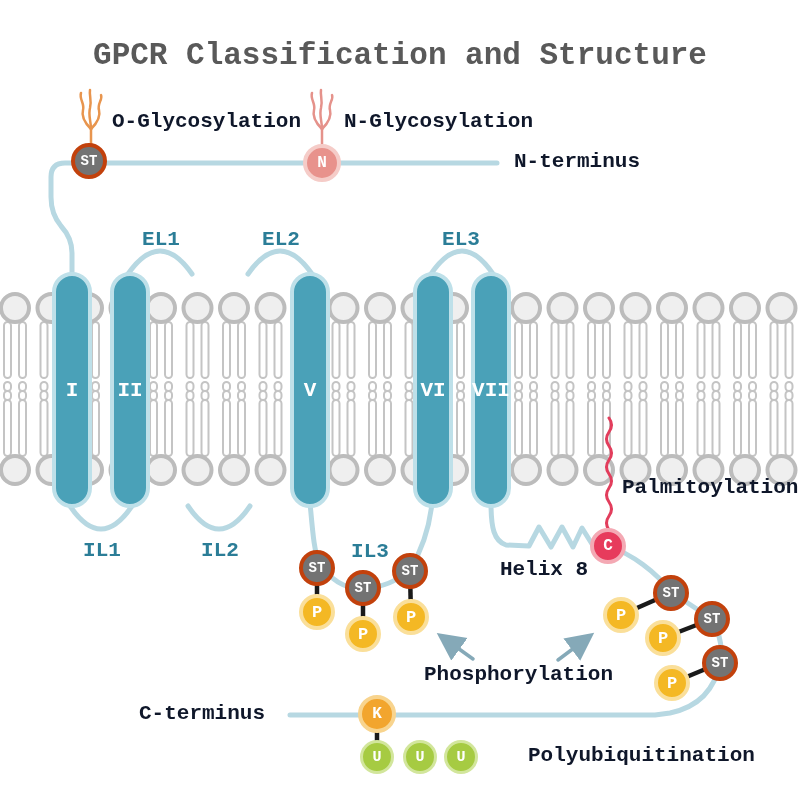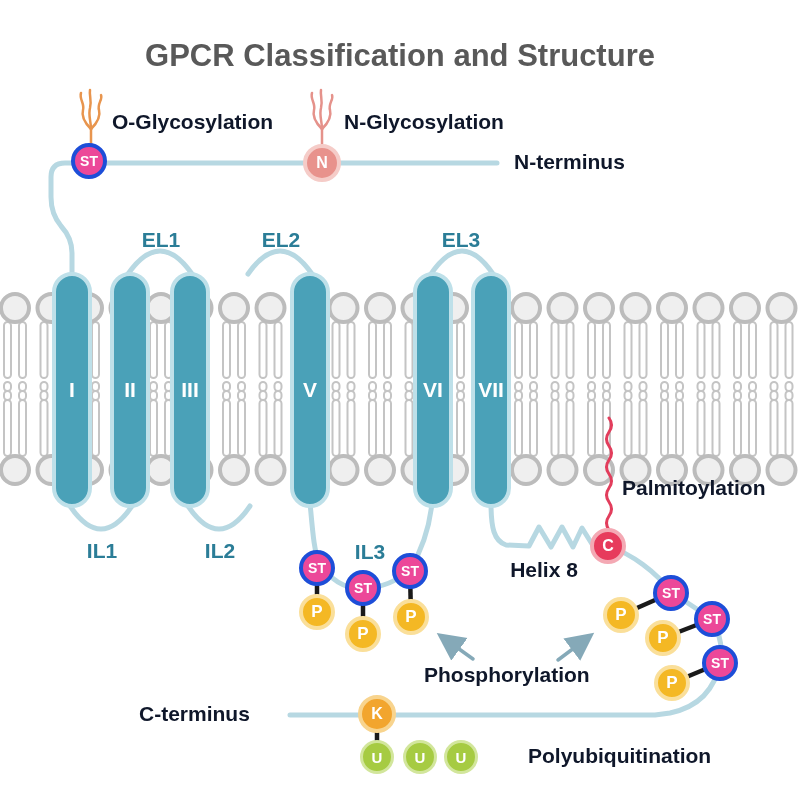--- a/index.html
+++ b/index.html
@@ -1,32 +1,32 @@
 <!DOCTYPE html>
 <html><head>
 <meta charset="utf-8">
 <style>
   html,body{margin:0;padding:0;background:#ffffff;}
   #stage{position:relative;width:801px;height:801px;background:#ffffff;overflow:hidden;
-         font-family:Liberation Sans, sans-serif;}
+         font-family:Liberation Mono, monospace;}
   #vector{position:absolute;left:0;top:0;}
   .label{position:absolute;font-weight:bold;white-space:nowrap;}
   .dark{color:#0f172a;font-size:21px;line-height:22px;}
   .teal{color:#2B7D97;font-size:21px;line-height:22px;margin-top:8px;}
   .centered{transform:translateX(-50%);}
   #title{position:absolute;left:400px;top:38px;transform:translateX(-50%);
          font-size:31px;font-weight:bold;color:#595959;white-space:nowrap;}
   .helix{position:absolute;top:272px;width:40px;height:236px;box-sizing:border-box;
          background:#4AA1B8;border:4px solid #BEE0E9;border-radius:22px;
          display:flex;align-items:center;justify-content:center;
          color:#ffffff;font-weight:bold;font-size:21px;}
   .node{position:absolute;box-sizing:border-box;border-radius:50%;
         display:flex;align-items:center;justify-content:center;
         color:#ffffff;font-weight:bold;}
-  .st{width:36px;height:36px;background:#ec4899;border:4px solid #1d4ed8;font-size:14px;}
+  .st{width:36px;height:36px;background:#737373;border:4px solid #c2410c;font-size:14px;}
   .p {width:36px;height:36px;background:#F4B824;border:4px solid #FADF9A;font-size:17px;}
   .nN{width:38px;height:38px;background:#E8928C;border:4px solid #F5CCC8;font-size:16px;}
   .cC{width:36px;height:36px;background:#E73B5C;border:4px solid #F4A9B4;font-size:16px;}
   .kK{width:38px;height:38px;background:#F2A52E;border:4px solid #F8D48E;font-size:16px;}
   .uU{width:34px;height:34px;background:#A6CB42;border:3px solid #D2E69C;font-size:15px;}
 </style>
 </head>
 <body>
 
 <div id="stage">
@@ -301,21 +301,20 @@
     <g stroke="#85A9B8" stroke-width="3.5" fill="none" stroke-linecap="round">
       <line x1="473" y1="659" x2="441" y2="636" marker-end="url(#ah)"></line>
       <line x1="558" y1="660" x2="590" y2="636" marker-end="url(#ah)"></line>
     </g>
   </svg>
 
   <div id="title">GPCR Classification and Structure</div>
 
   <div class="helix" style="left:52px">I</div>
   <div class="helix" style="left:110px">II</div>
-  <div class="helix" style="left:170px">III</div>
   <div class="helix" style="left:290px">V</div>
   <div class="helix" style="left:413px">VI</div>
   <div class="helix" style="left:471px">VII</div>
 
   <div class="node st" style="left:71px;top:143px">ST</div>
   <div class="node nN" style="left:303px;top:144px">N</div>
 
   <div class="node st" style="left:299px;top:550px">ST</div>
   <div class="node st" style="left:345px;top:570px">ST</div>
   <div class="node st" style="left:392px;top:553px">ST</div>

